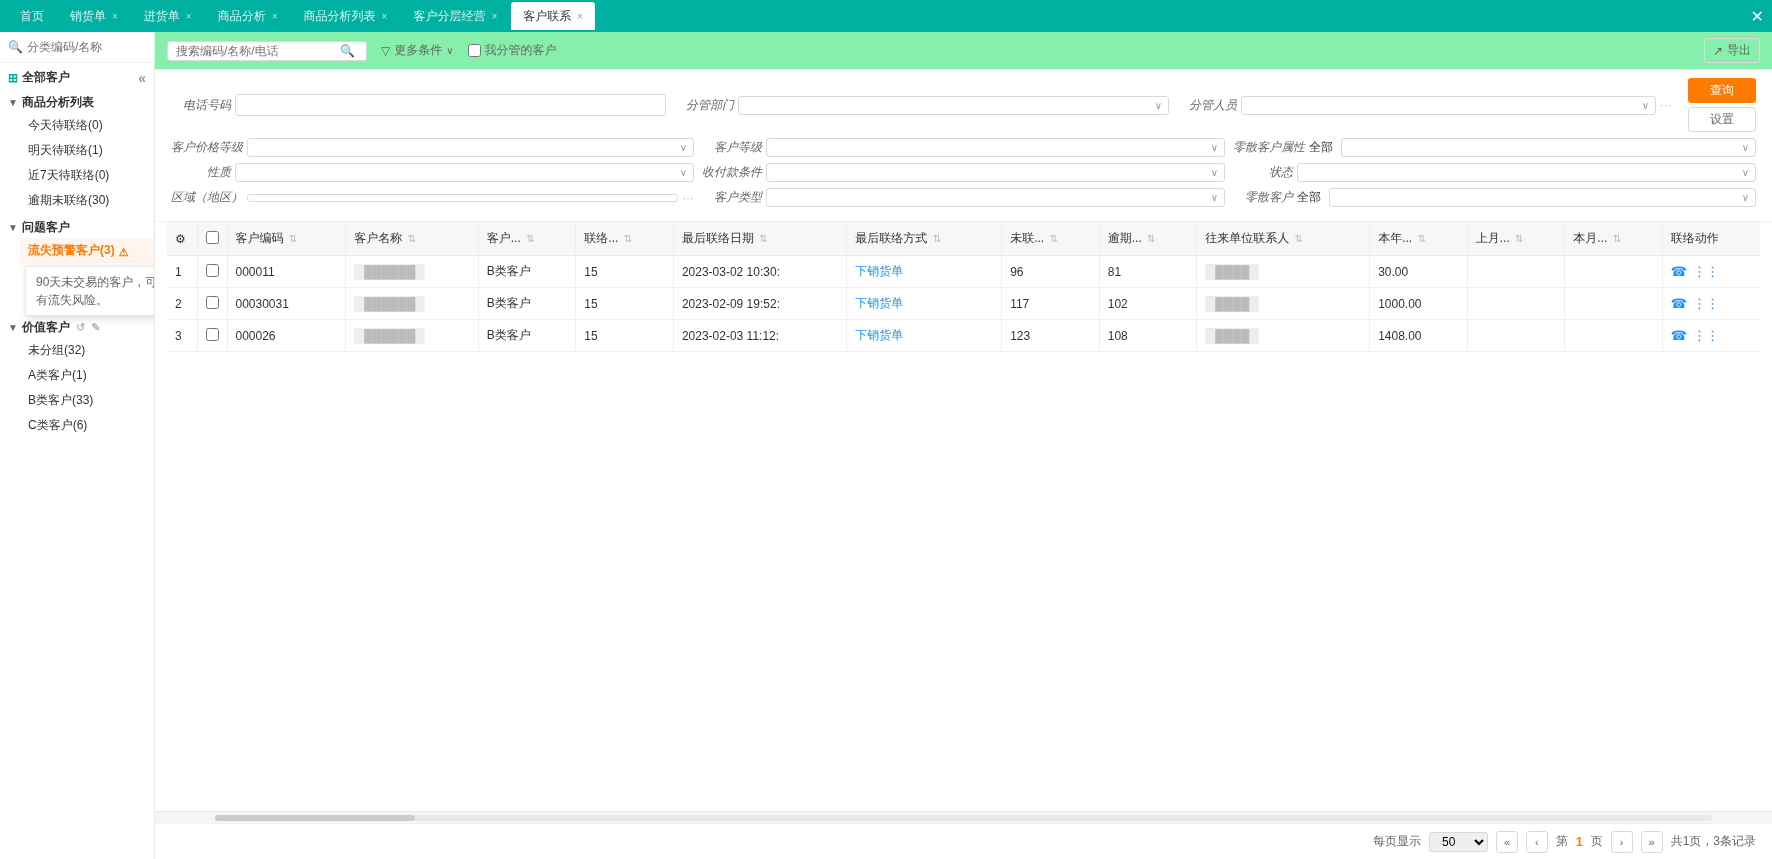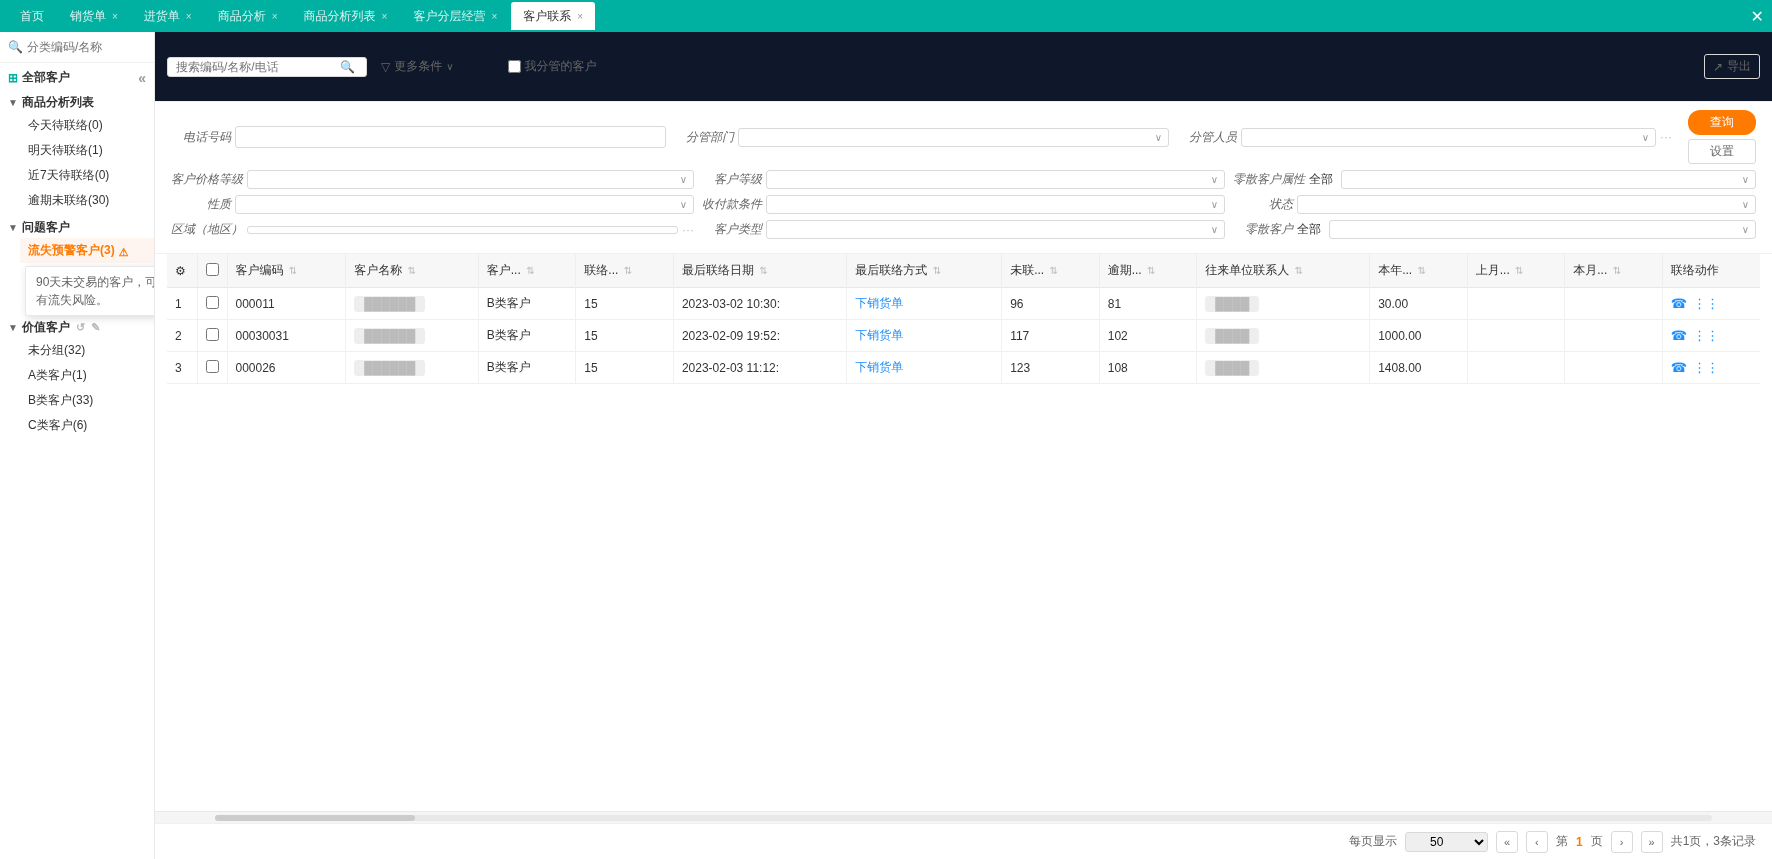--- a/index.html
+++ b/index.html
@@ -118,26 +118,26 @@
     .content-area {
       flex: 1;
       display: flex;
       flex-direction: column;
       overflow: hidden;
       background: #fff;
     }
 
     
     .toolbar {
-      padding: 22px 12px;
+      padding: 6px 12px;
       display: flex;
       align-items: center;
       gap: 8px;
       border-bottom: 1px solid #f0f0f0;
-      background: #0f172a;
+      background: #86efac;
     }
     .search-input-wrap {
       display: flex;
       align-items: center;
       border: 1px solid #d9d9d9;
       border-radius: 3px;
       padding: 2px 8px;
       gap: 4px;
       width: 200px;
       background: #fff;
@@ -158,21 +158,20 @@
       cursor: pointer;
       padding: 3px 6px;
       border-radius: 3px;
     }
     .checkbox-wrap {
       display: flex;
       align-items: center;
       gap: 4px;
       color: #666;
       cursor: pointer;
-      margin-left: 40px;
     }
     .export-btn {
       margin-left: auto;
       display: flex;
       align-items: center;
       gap: 4px;
       color: #666;
       cursor: pointer;
       border: 1px solid #d9d9d9;
       padding: 3px 8px;
@@ -234,21 +233,21 @@
       display: flex;
       flex-direction: column;
       gap: 4px;
       margin-left: 8px;
     }
     .btn-query {
       background: #ff7a00;
       color: #fff;
       border: none;
       padding: 4px 22px;
-      border-radius: 12px;
+      border-radius: 3px;
       cursor: pointer;
       font-size: 12px;
     }
     .btn-settings {
       background: #fff;
       color: #666;
       border: 1px solid #d9d9d9;
       padding: 3px 12px;
       border-radius: 3px;
       cursor: pointer;
@@ -305,21 +304,21 @@
       justify-content: flex-end;
       padding: 0 16px;
       gap: 8px;
       border-top: 1px solid #f0f0f0;
       background: #fff;
       color: #666;
     }
     .pagination select {
       border: 1px solid #d9d9d9;
       border-radius: 3px;
-      padding: 1px 20px;
+      padding: 1px 8px;
       font-size: 12px;
       outline: none;
     }
     .page-btn {
       width: 22px;
       height: 22px;
       border: 1px solid #d9d9d9;
       background: #fff;
       border-radius: 3px;
       display: flex;

